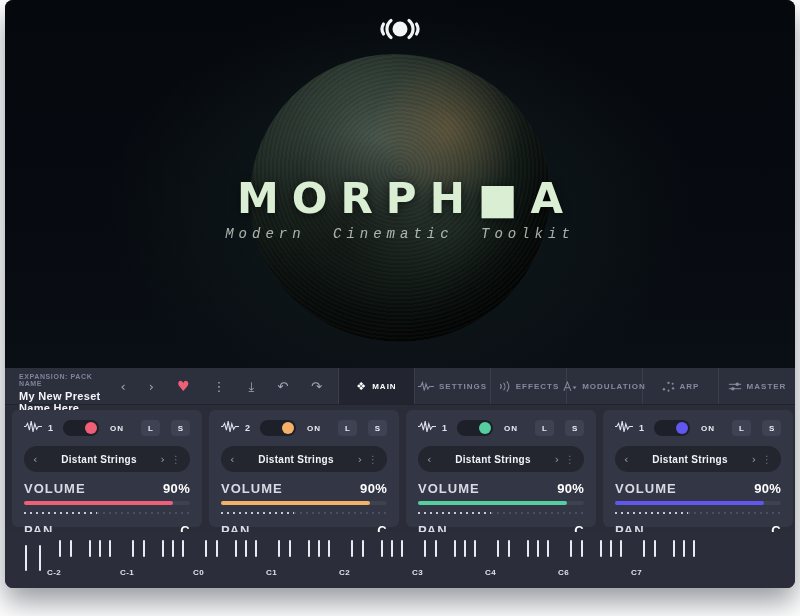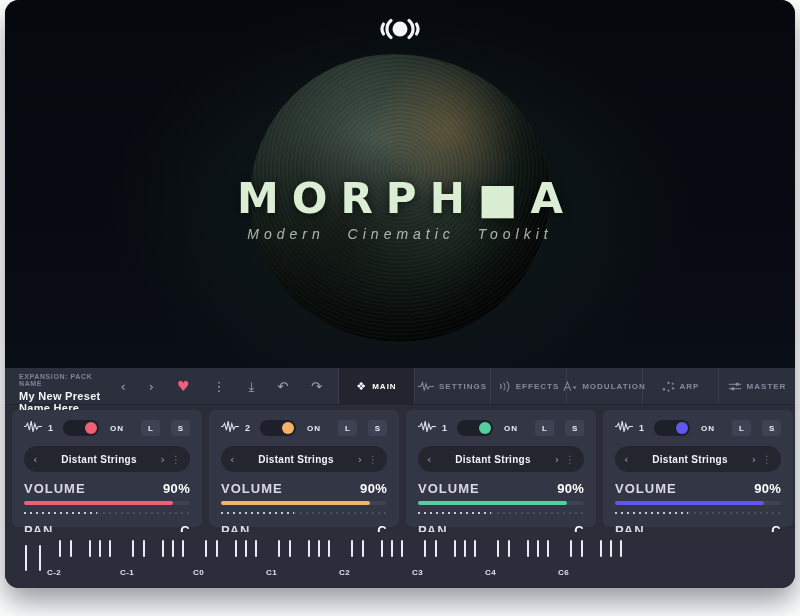--- a/index.html
+++ b/index.html
@@ -1,17 +1,17 @@
 <!DOCTYPE html>
 <html><head>
 <meta charset="utf-8">
 <style>
   * { margin:0; padding:0; box-sizing:border-box; }
   html,body { width:800px; height:616px; background:#ffffff; font-family:"Liberation Sans", sans-serif; }
-  .plugin-card{ position:relative; margin:0 5px; width:790px; height:588px; border-radius:14px;
+  .plugin-card{ position:relative; margin:0 5px; width:790px; height:588px; border-radius:8px;
     overflow:hidden; background:#2a2d38; box-shadow:0 14px 28px rgba(25,30,45,.45); }
 
   
   .hero{ position:relative; height:368px;
     background:
       radial-gradient(ellipse 420px 300px at 50% 56%, #121d1c 0%, rgba(10,14,18,0) 70%),
       linear-gradient(180deg,#05080d 0%,#070b11 60%,#0a0e15 100%); }
   .logo{ position:absolute; top:16px; left:50%; transform:translateX(-50%); }
   .sphere{ position:absolute; left:50%; top:54px; width:300px; height:288px; margin-left:-150px;
     border-radius:48% 52% 50% 50%/50% 48% 52% 50%;
@@ -20,21 +20,21 @@
       radial-gradient(circle at 42% 30%, #46544b 0%, #27332c 32%, #15201b 58%, #0a100d 82%, #060a08 100%);
     box-shadow: inset -18px -30px 60px rgba(0,0,0,.8), inset 10px 14px 40px rgba(120,150,130,.12); }
   .sphere:after{ content:""; position:absolute; inset:0; border-radius:inherit;
     background:
       radial-gradient(circle at 30% 65%, rgba(0,0,0,.45) 0%, rgba(0,0,0,0) 40%),
       repeating-radial-gradient(circle at 50% 40%, rgba(255,255,255,.025) 0 2px, rgba(0,0,0,.03) 2px 4px); }
   .hero-title{ position:absolute; top:174px; width:100%; text-align:center; color:#daeed4;
     font-family:"DejaVu Sans", sans-serif; font-size:42px; font-weight:bold; letter-spacing:13px;
     text-indent:13px; text-shadow:0 2px 10px rgba(0,0,0,.6); }
   .hero-tagline{ position:absolute; top:226px; width:100%; text-align:center;
-    font-family:Liberation Sans, sans-serif; font-style:italic; font-size:14px; letter-spacing:5px;
+    font-family:Liberation Mono, monospace; font-style:italic; font-size:14px; letter-spacing:5px;
     word-spacing:14px; color:rgba(230,238,230,.72); }
 
   
   .topbar{ display:flex; height:37px; background:#2c2f3c; border-bottom:1px solid #20222c; }
   .preset-block{ padding:5px 0 0 14px; width:152px; }
   .expansion-label{ font-size:7px; letter-spacing:.6px; color:#80839a; font-weight:bold; }
   .preset-name{ margin-top:3px; font-size:11px; font-weight:bold; color:#f4f5f9; letter-spacing:.3px; }
   .nav-icons{ display:flex; align-items:center; gap:23px; padding:0 16px;
     color:#a2a5b8; font-family:"DejaVu Sans", sans-serif; font-size:13px; }
   .nav-icons .ico{ cursor:pointer; line-height:1; }
@@ -421,16 +421,24 @@
 
     <div class="octave">
       <span class="tick" style="left:14px"></span>
       <span class="tick" style="left:25px"></span>
       <span class="tick" style="left:44px"></span>
       <span class="tick" style="left:54px"></span>
       <span class="tick" style="left:64px"></span>
       <span class="oct-label">C6</span>
     </div>
 
+    <div class="octave">
+      <span class="tick" style="left:14px"></span>
+      <span class="tick" style="left:25px"></span>
+      <span class="tick" style="left:44px"></span>
+      <span class="tick" style="left:54px"></span>
+      <span class="tick" style="left:64px"></span>
+      <span class="oct-label">C7</span>
+    </div>
   </div>
   </div>
 
 </div>
 
 </body></html>

